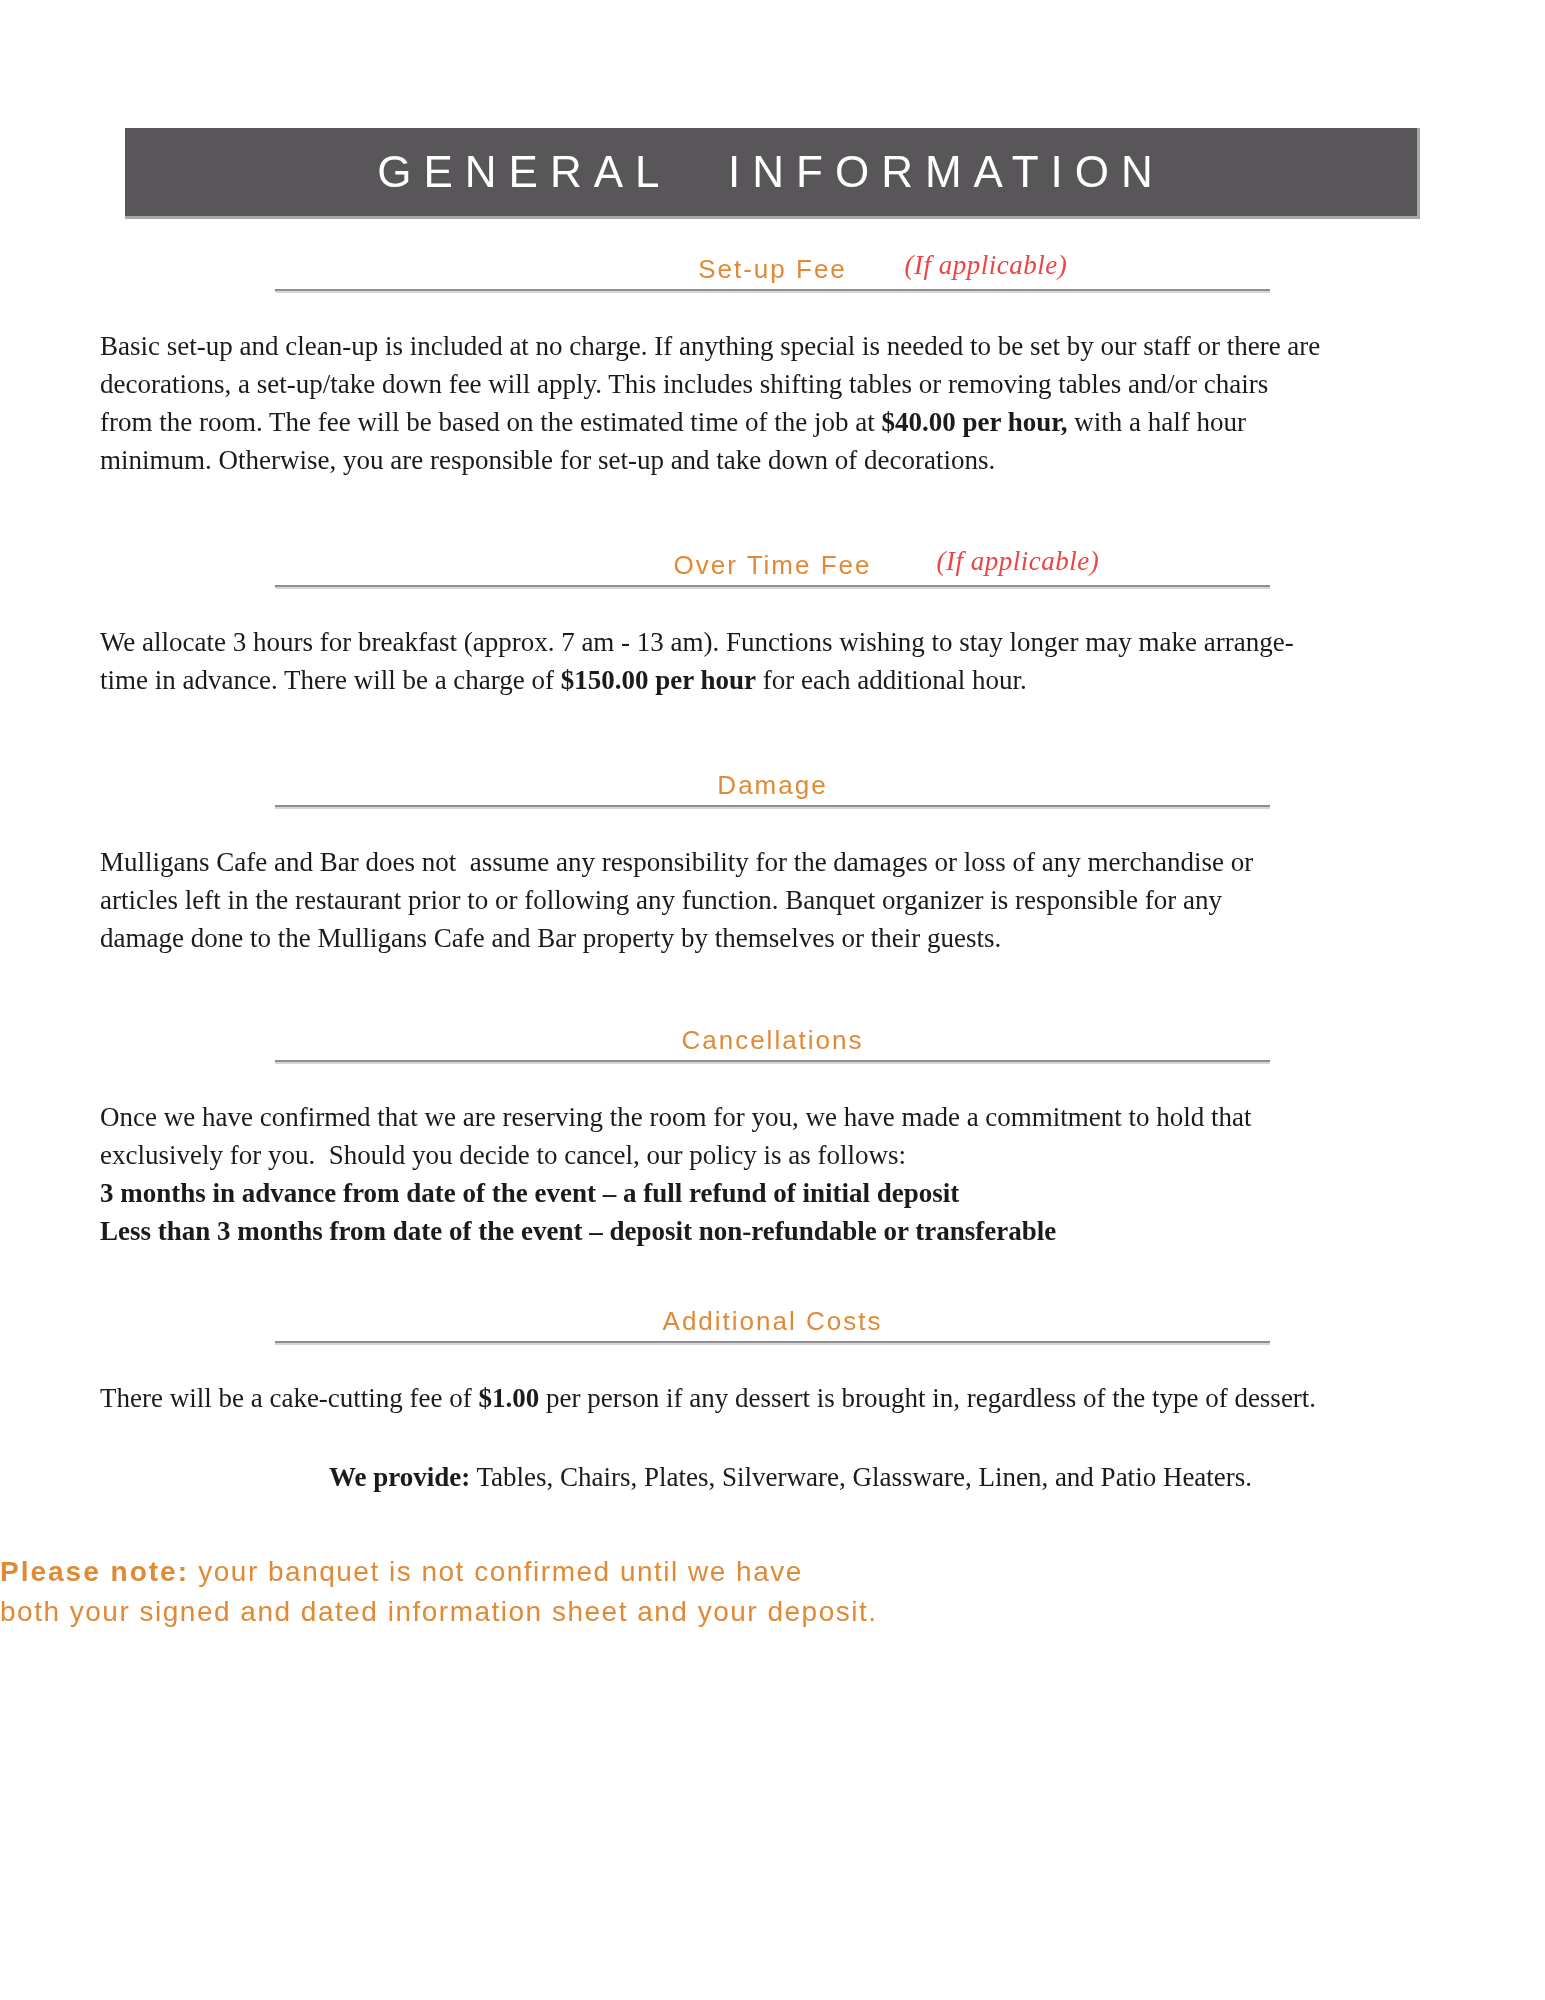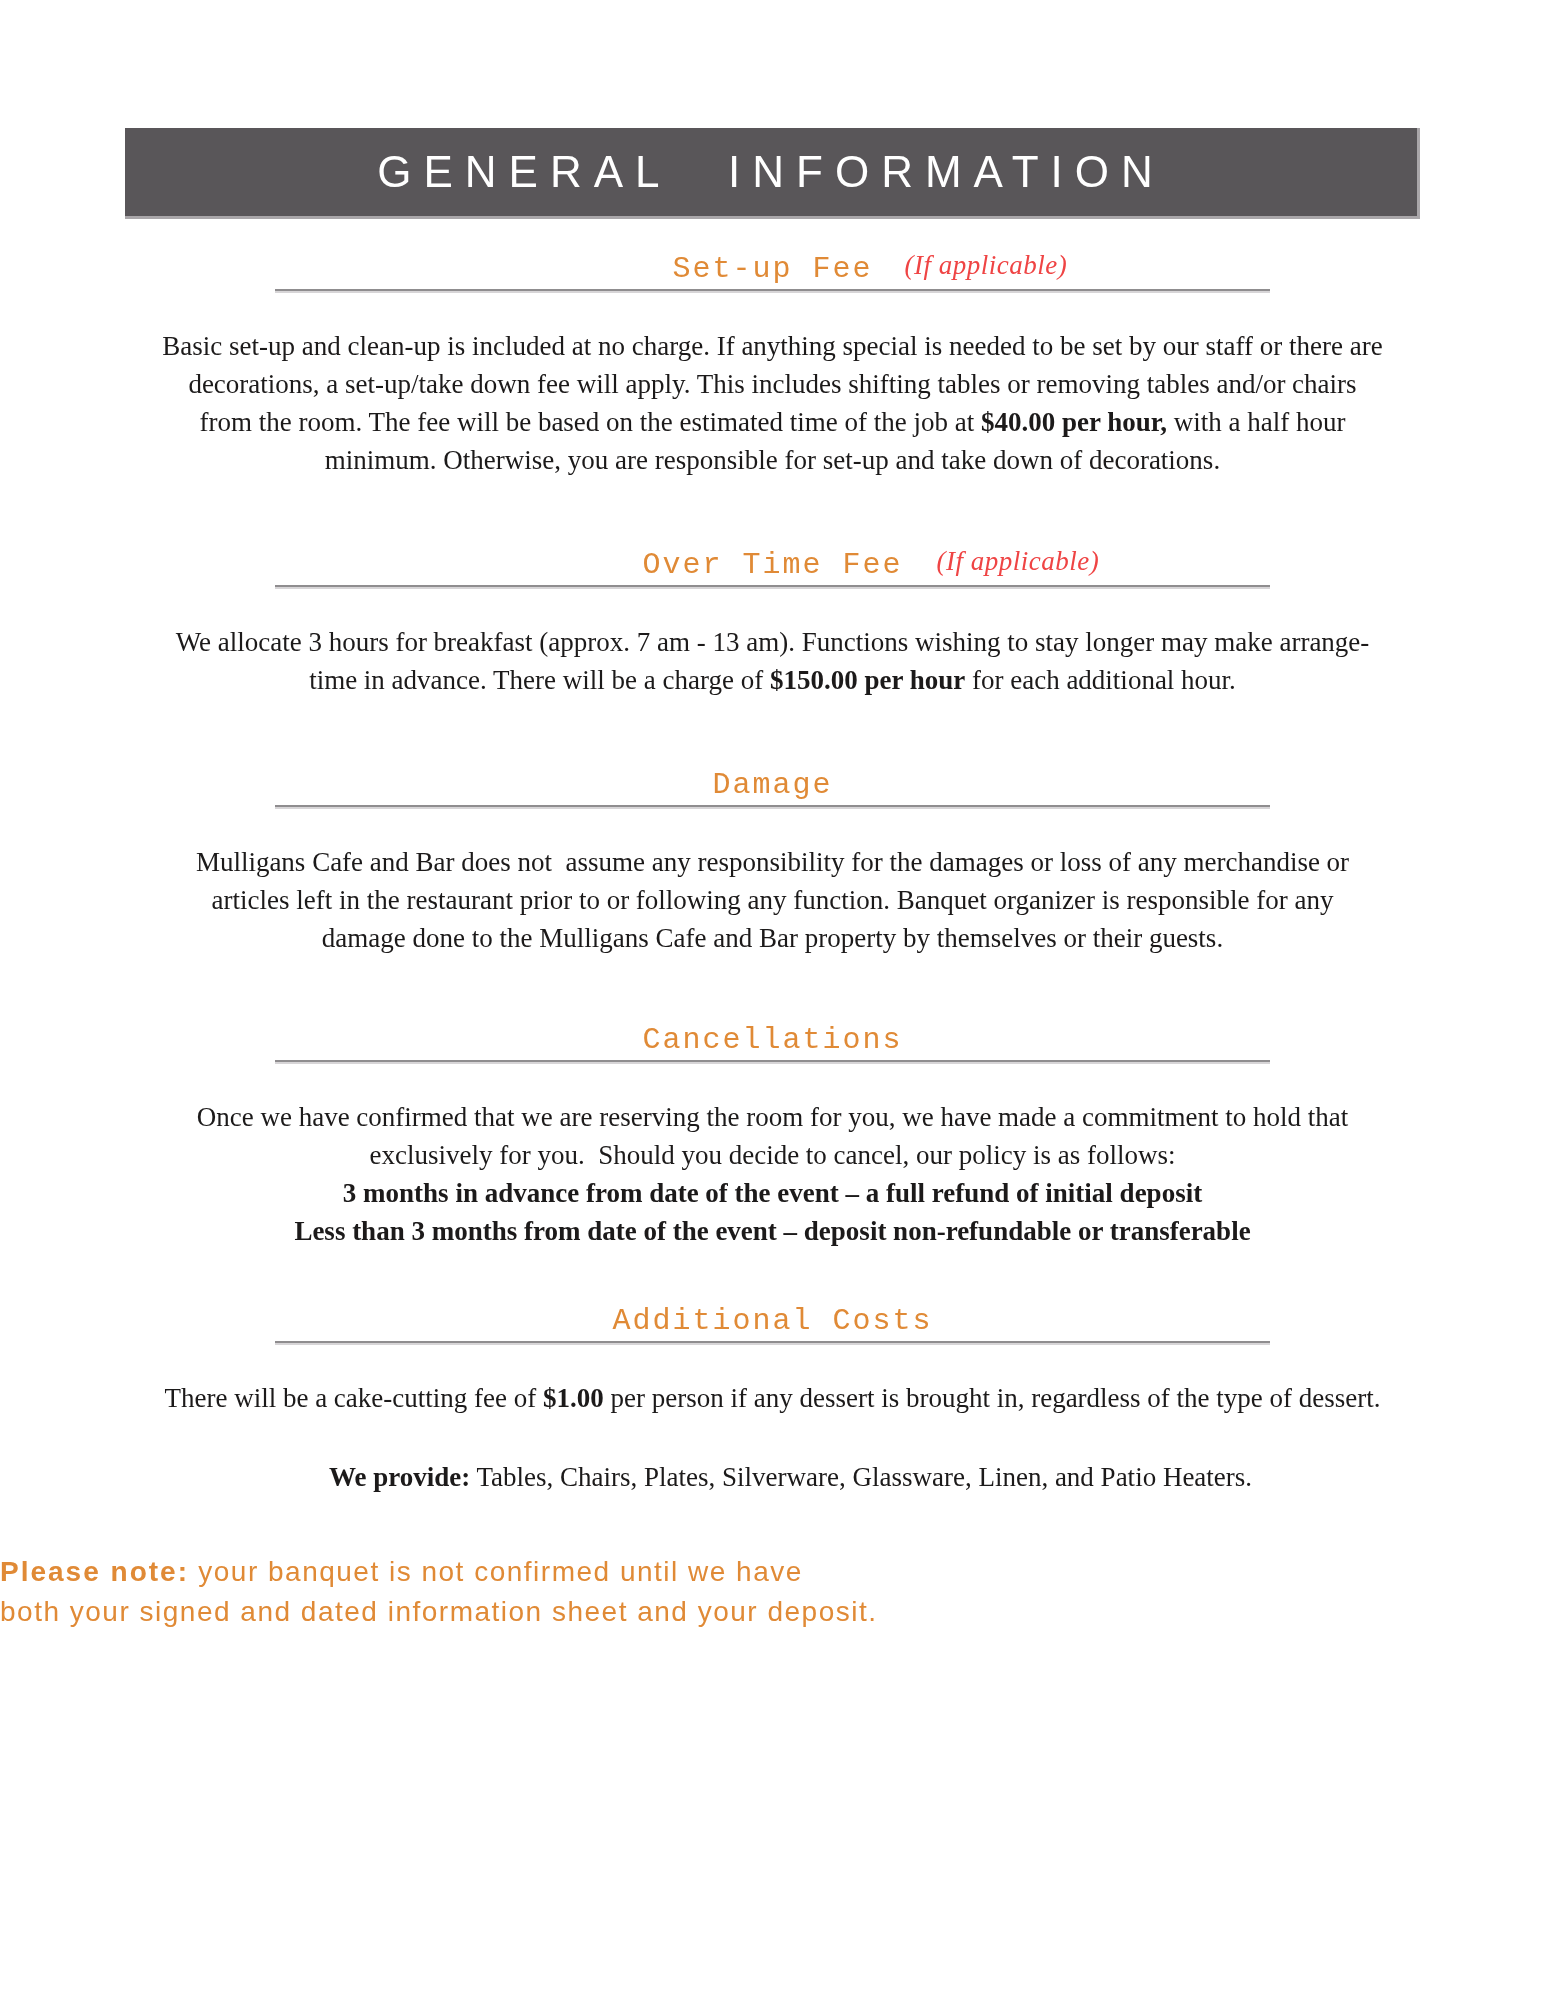--- a/index.html
+++ b/index.html
@@ -39,22 +39,22 @@
   .rule-wrap{
     position:relative;
     width:995px;
     margin:0 auto;
     border-bottom:2px solid #8f8d8f;
     box-shadow:0 2px 0 #d7d5d7;
     padding-bottom:4px;
     text-align:center;
   }
   .sec-heading{
-    font-family:Liberation Mono, monospace;
-    font-size:30px;
+    font-family:Liberation Sans, sans-serif;
+    font-size:26px;
     line-height:32px;
     letter-spacing:2px;
     color:#e08a36;
     white-space:nowrap;
   }
   .sec-note{
     position:absolute;
     bottom:8px;
     font-family:"Liberation Serif", serif;
     font-style:italic;
@@ -62,21 +62,20 @@
     color:#ef4444;
     letter-spacing:0.5px;
     white-space:nowrap;
   }
   .s1 .sec-note{left:calc(50% + 132px);}
   .s2 .sec-note{left:calc(50% + 164px);}
 
   .para{
     width:1345px;
     margin:36px auto 0 auto;
-    text-align:center;
   }
   .para-line{
     font-size:27px;
     line-height:38px;
     white-space:pre-wrap;
   }
   .para-line .b{font-weight:bold;}
 
   
   .we-provide{position:absolute; left:0; top:1458px; width:100%; text-align:center;}

